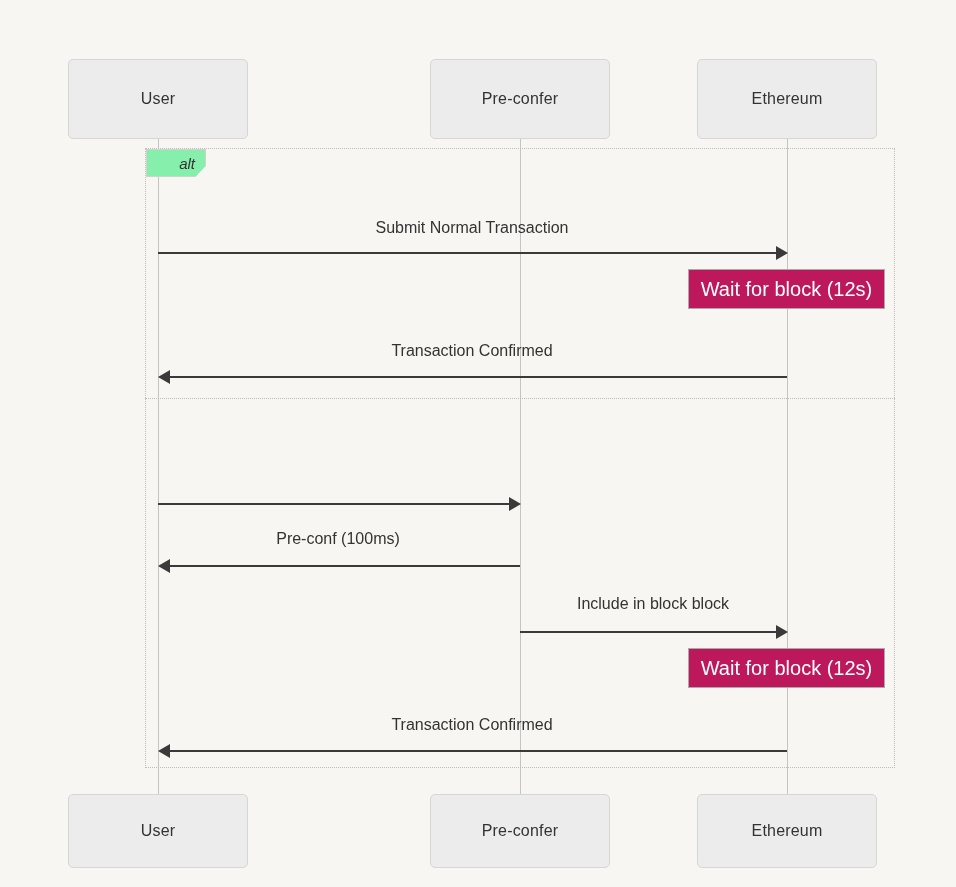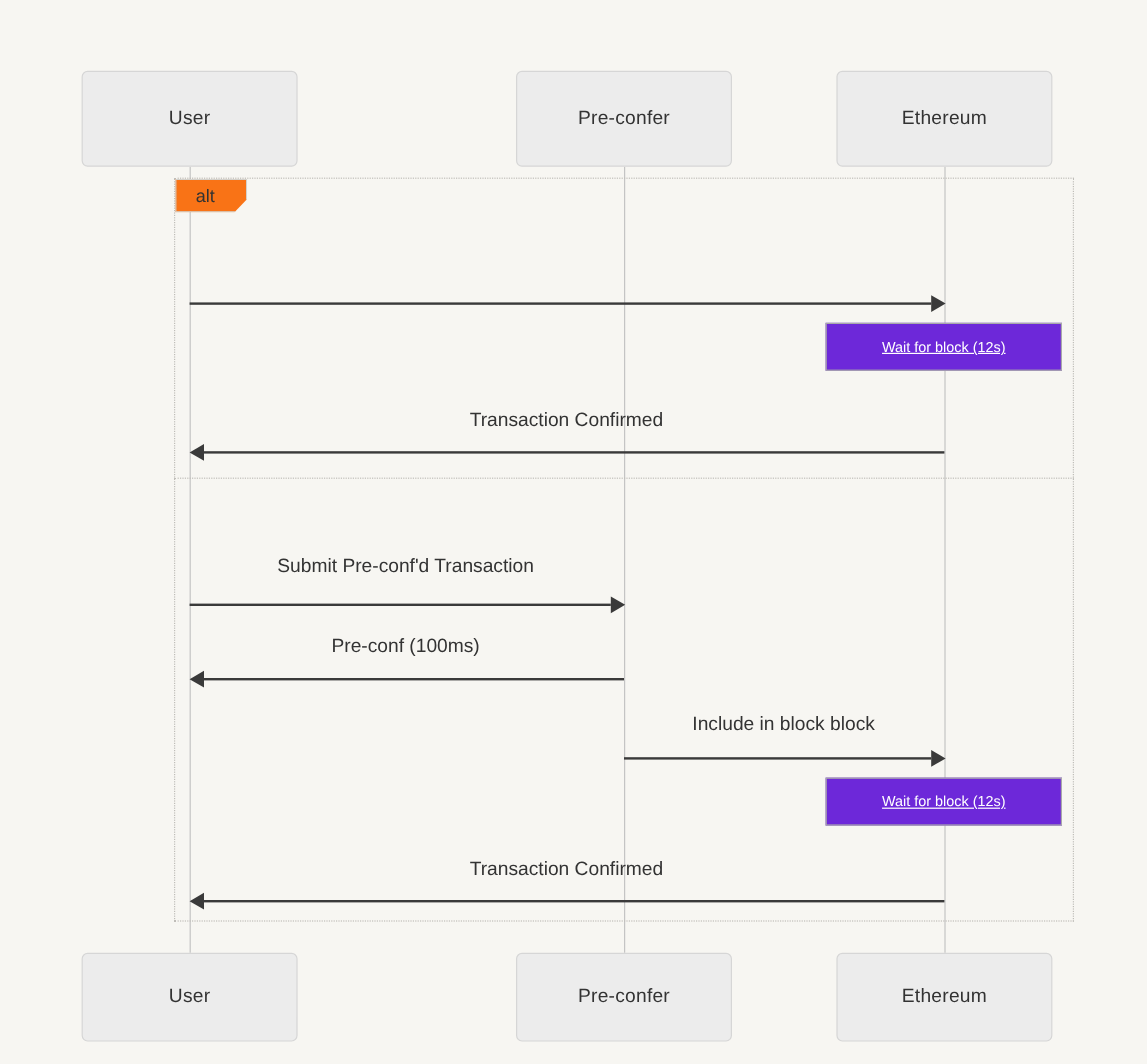--- a/index.html
+++ b/index.html
@@ -42,31 +42,32 @@
     box-sizing: border-box;
     background: transparent;
   }
   .alt-divider {
     position: absolute;
     height: 0;
     border-top: 1px dotted #BFBDB8;
   }
   .alt-tag {
     position: absolute;
-    background: #f97316;
+    background: #86efac;
     border: 1px solid #D3D1CC;
     color: #333333;
     font-size: 15px;
     display: flex;
     align-items: center;
-    justify-content: center;
+    justify-content: flex-end;
     box-sizing: border-box;
     padding-right: 10px;
     
     clip-path: polygon(0 0, 100% 0, 100% 60%, 82% 100%, 0 100%);
+    font-style: italic;
   }
   .alt-condition {
     position: absolute;
     color: #333333;
     font-size: 16px;
     text-align: center;
     white-space: nowrap;
   }
   .msg-label {
     position: absolute;
@@ -89,30 +90,29 @@
     border-bottom: 7px solid transparent;
   }
   .arrowhead.right {
     border-left: 12px solid #3A3A3A;
   }
   .arrowhead.left {
     border-right: 12px solid #3A3A3A;
   }
   .note-box {
     position: absolute;
-    background: #6d28d9;
+    background: #be185d;
     border: 1px solid #A9A9A9;
     color: #FFFFFF;
-    font-size: 12px;
+    font-size: 20px;
     display: flex;
     align-items: center;
     justify-content: center;
     box-sizing: border-box;
     white-space: nowrap;
-    text-decoration: underline;
   }
 </style>
 </head>
 <body>
 
 <div id="diagram">
 
   <div class="lifeline" style="left:158px; top:139px; height:655px;"></div>
   <div class="lifeline" style="left:520px; top:139px; height:655px;"></div>
   <div class="lifeline" style="left:787px; top:139px; height:655px;"></div>
@@ -130,32 +130,32 @@
   <div class="alt-frame" style="left:145px; top:148px; width:750px; height:620px;"></div>
 
   <div class="alt-tag" style="left:146px; top:149px; width:60px; height:28px;">
     <span>alt</span>
   </div>
 
 
   <div class="alt-divider" style="left:145px; top:398px; width:750px;"></div>
 
 
+  <div class="msg-label" style="left:472px; top:219px;">Submit Normal Transaction</div>
   <div class="msg-line" style="left:158px; top:252px; width:618px;"></div>
   <div class="arrowhead right" style="left:776px; top:246px;"></div>
 
   <div class="note-box" style="left:688px; top:269px; width:197px; height:40px;">
     <span>Wait for block (12s)</span>
   </div>
 
   <div class="msg-label" style="left:472px; top:342px;">Transaction Confirmed</div>
   <div class="msg-line" style="left:170px; top:376px; width:617px;"></div>
   <div class="arrowhead left" style="left:158px; top:370px;"></div>
 
-  <div class="msg-label" style="left:338px; top:464px;">Submit Pre-conf'd Transaction</div>
   <div class="msg-line" style="left:158px; top:503px; width:351px;"></div>
   <div class="arrowhead right" style="left:509px; top:497px;"></div>
 
   <div class="msg-label" style="left:338px; top:530px;">Pre-conf (100ms)</div>
   <div class="msg-line" style="left:170px; top:565px; width:350px;"></div>
   <div class="arrowhead left" style="left:158px; top:559px;"></div>
 
   <div class="msg-label" style="left:653px; top:595px;">Include in block block</div>
   <div class="msg-line" style="left:520px; top:631px; width:256px;"></div>
   <div class="arrowhead right" style="left:776px; top:625px;"></div>

